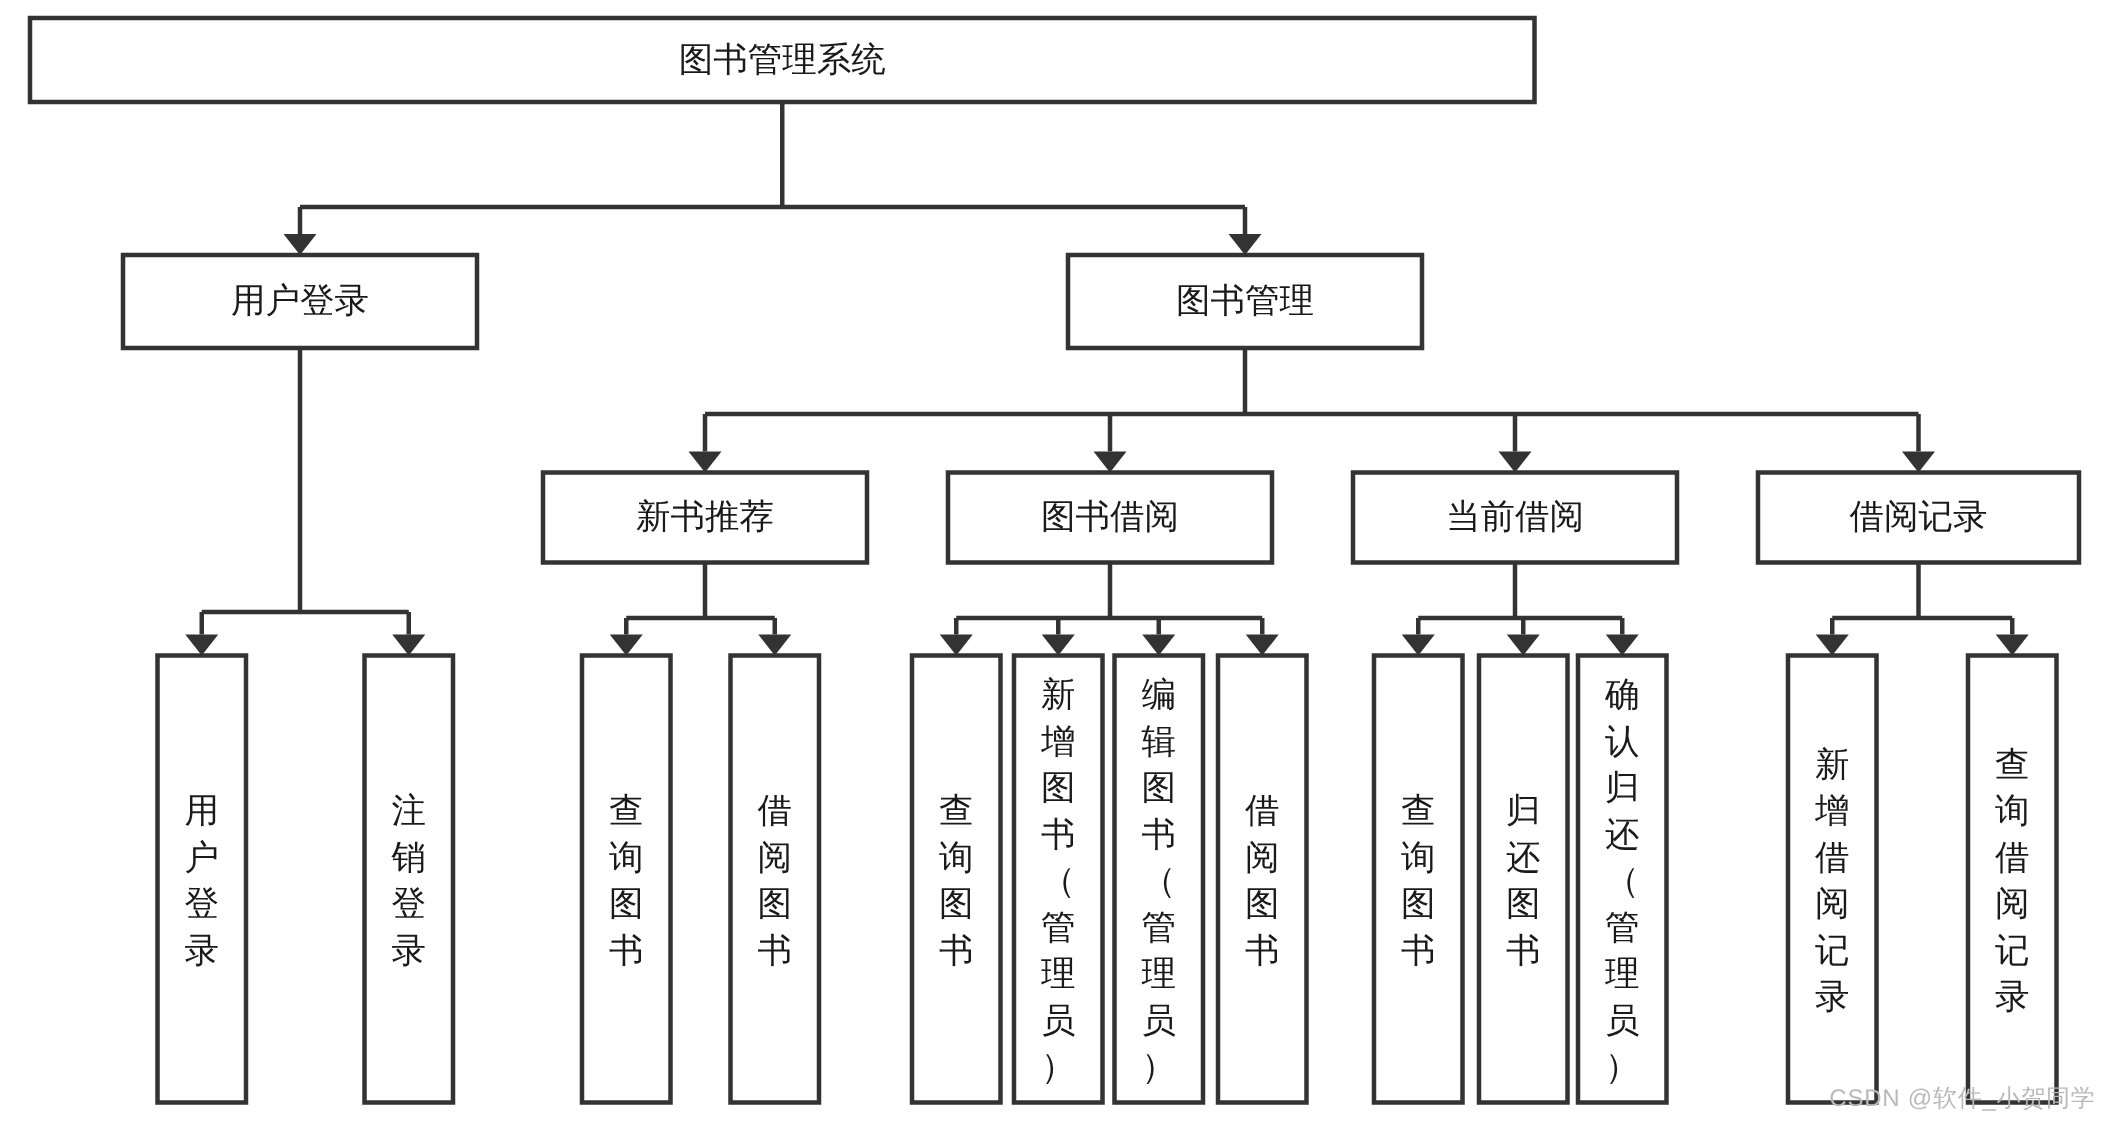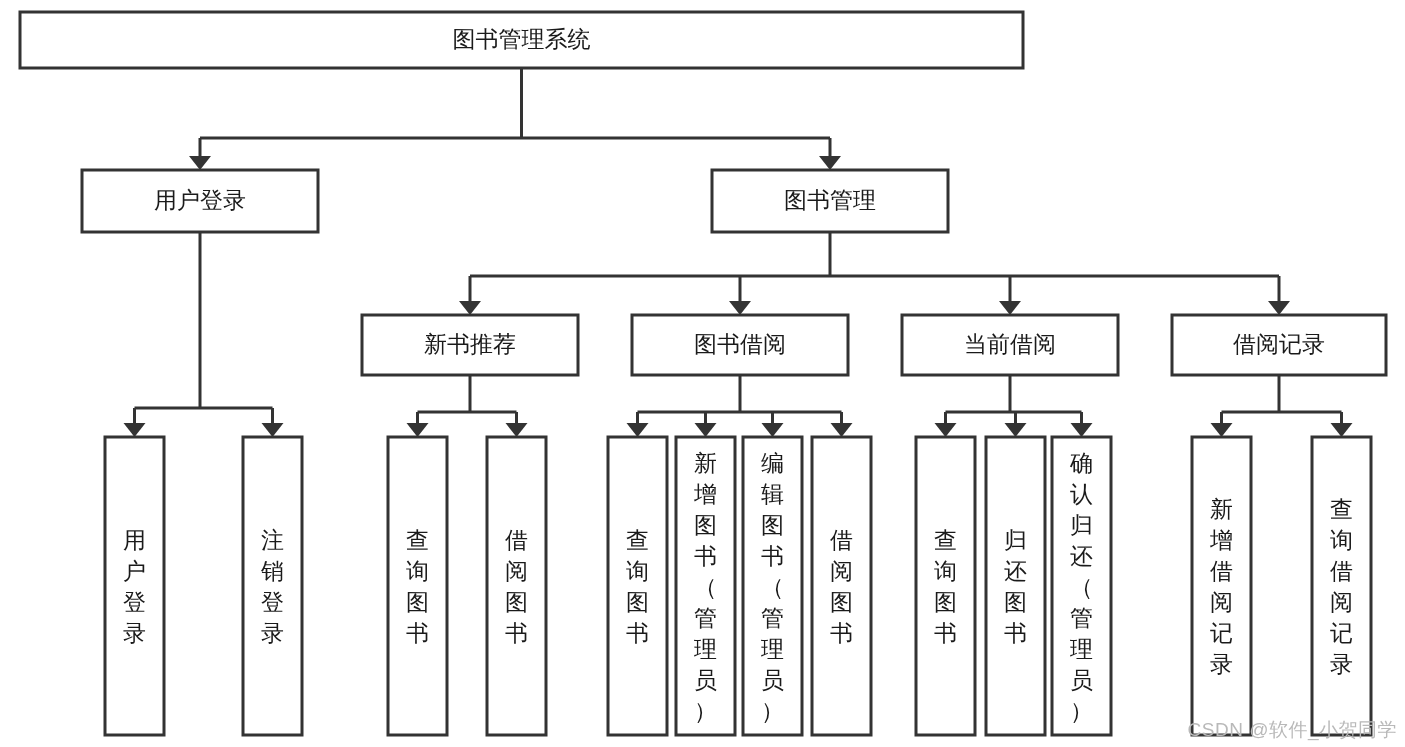--- a/index.html
+++ b/index.html
@@ -51,21 +51,21 @@
   }
   .arrow-head {
     fill: #333333;
     stroke: none;
   }
   .watermark {
     position: absolute;
     right: 8px;
     bottom: 4px;
     font-family: "Liberation Sans", "DejaVu Sans", sans-serif;
-    font-size: 19px;
+    font-size: 16px;
     color: #b9b9b9;
     letter-spacing: 0.5px;
     white-space: nowrap;
     pointer-events: none;
   }
 </style>
 </head>
 <body>
 
 <div id="diagram-root">

